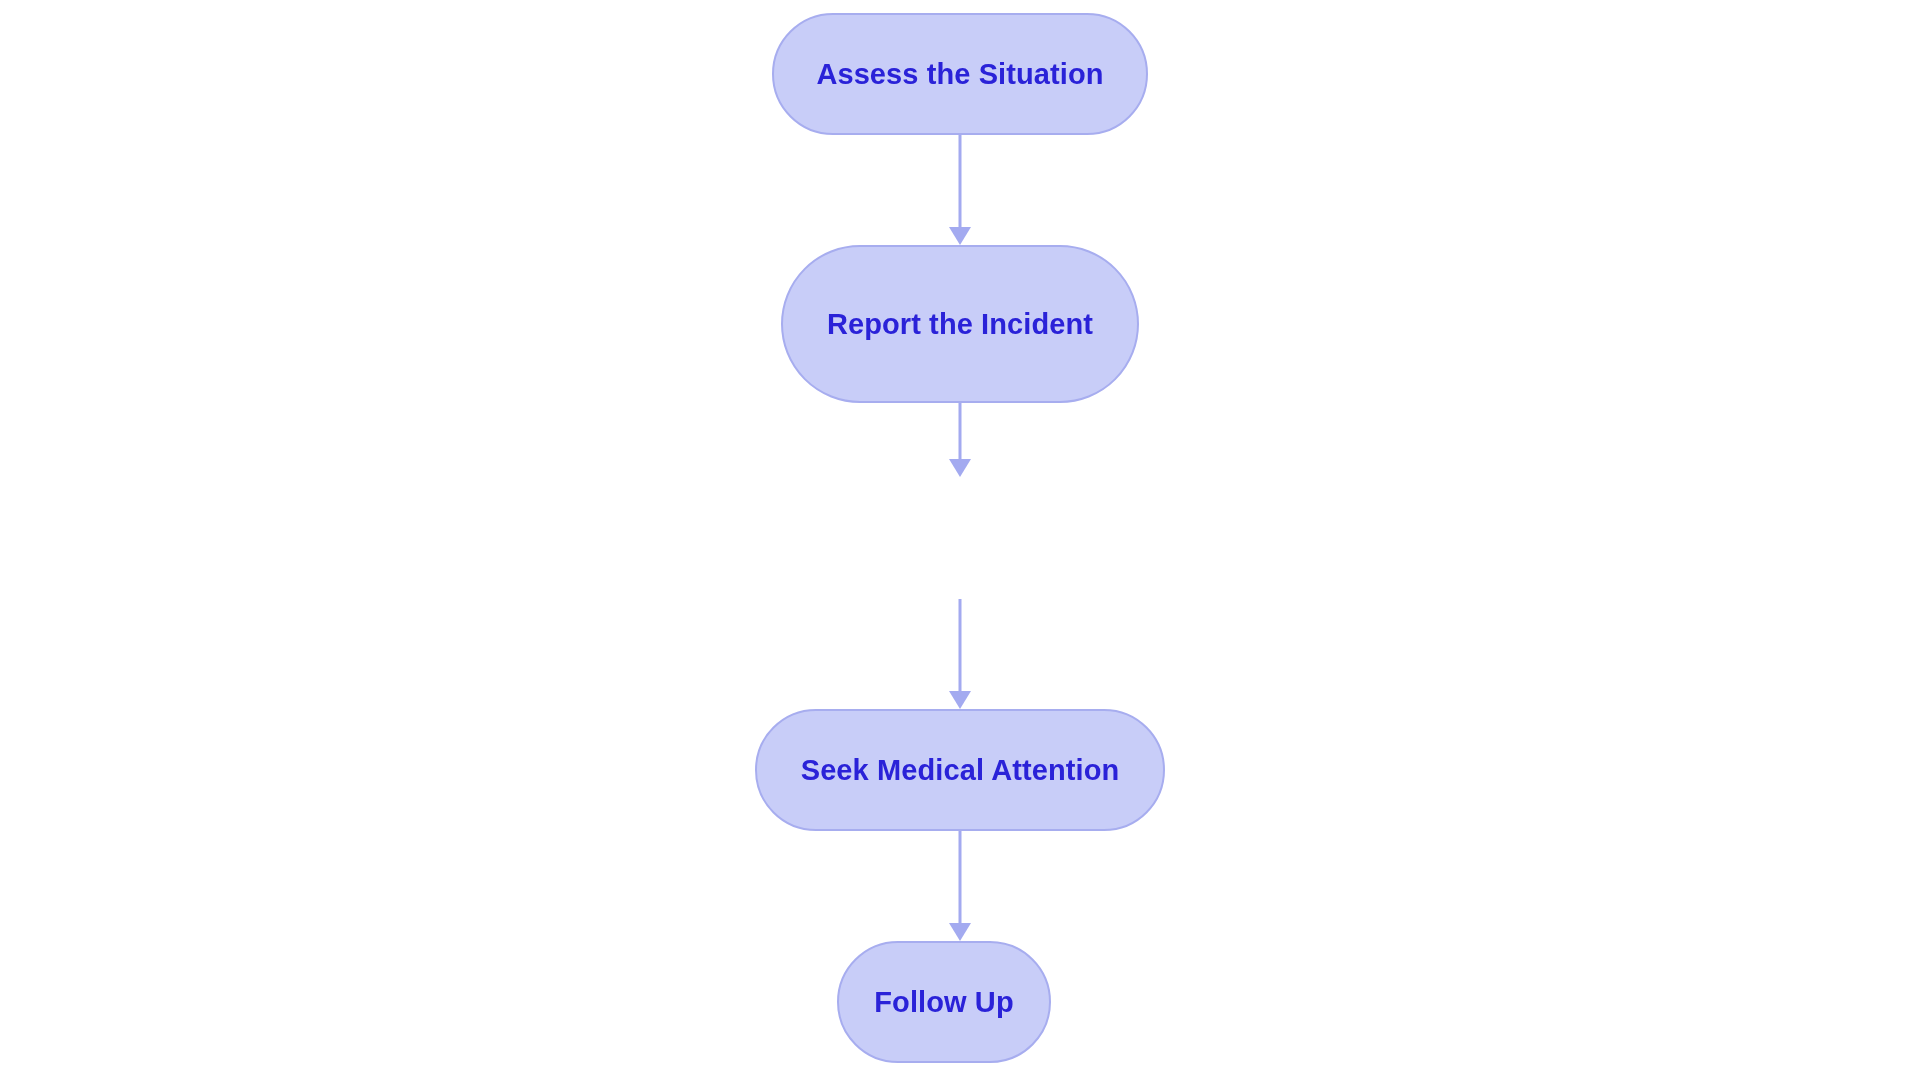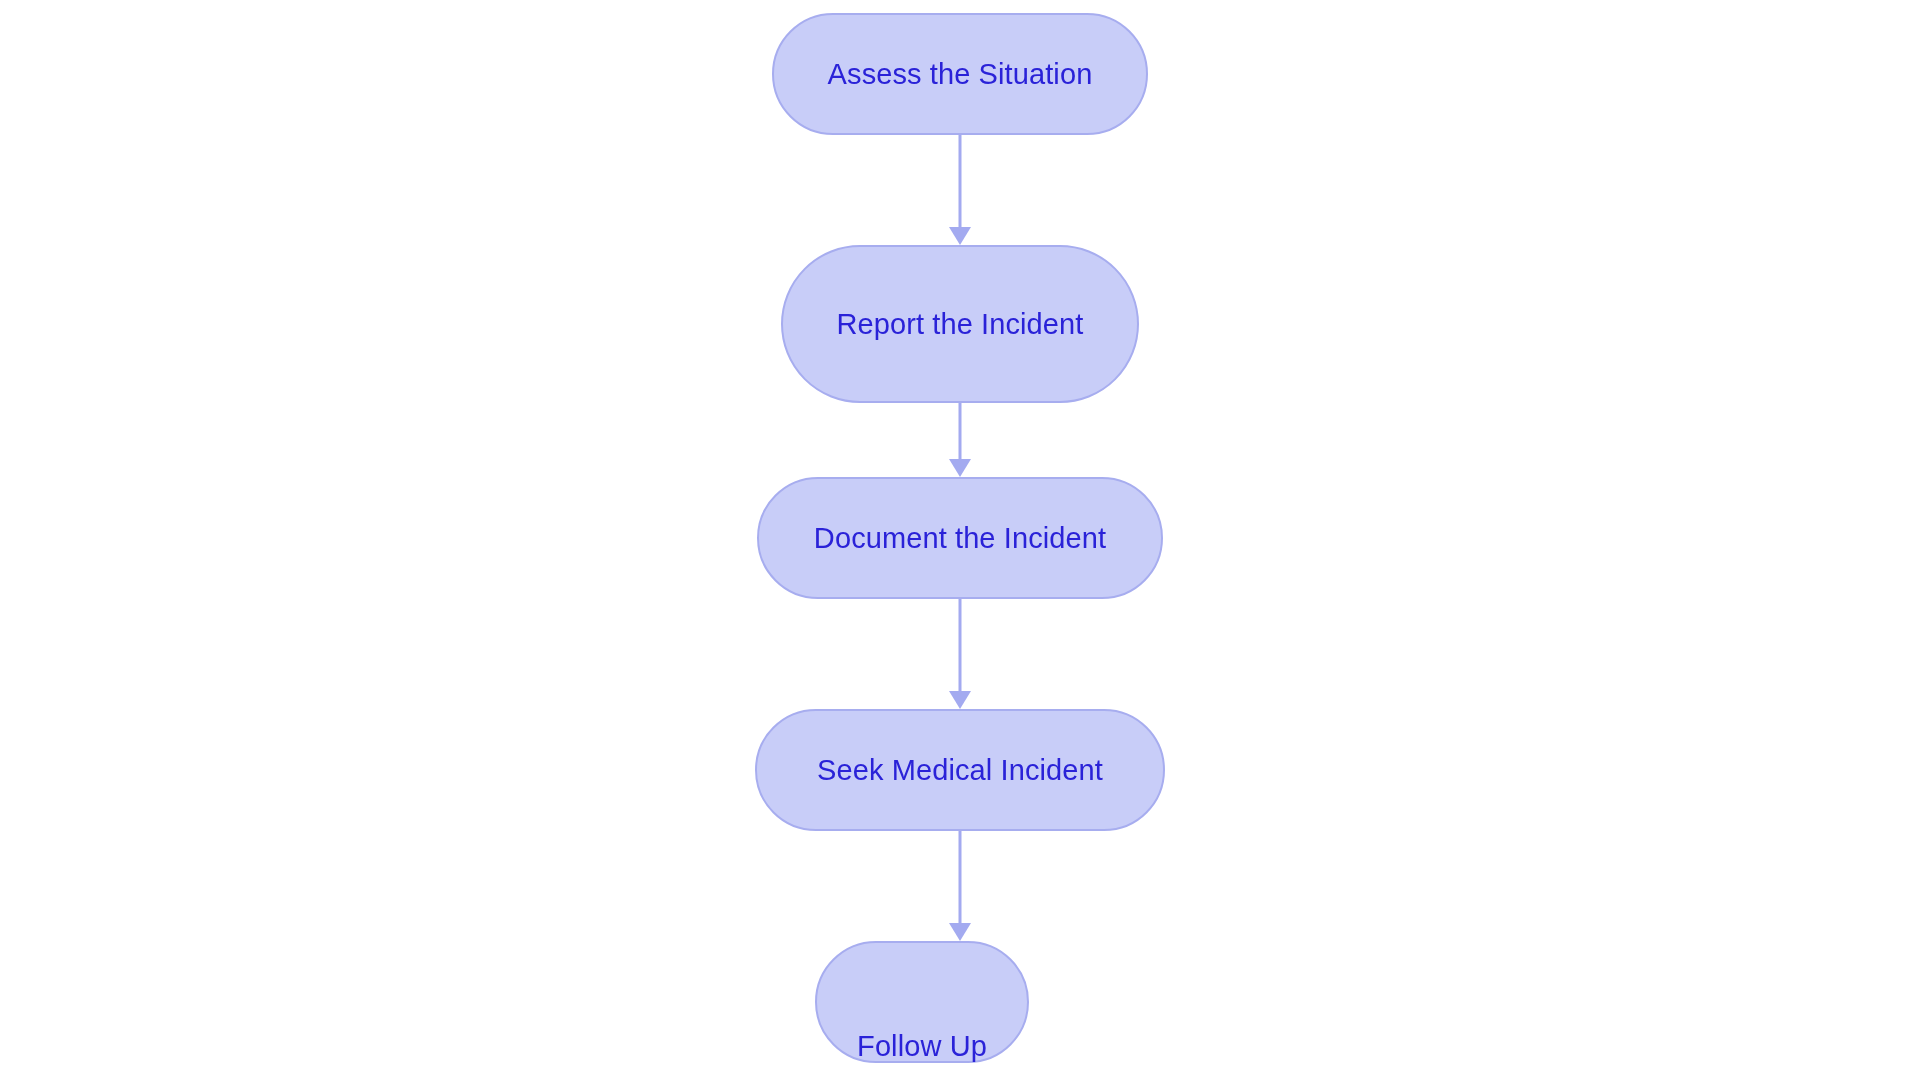--- a/index.html
+++ b/index.html
@@ -35,20 +35,21 @@
   }
 
   .flow-node-label {
     font-family: "Liberation Sans", sans-serif;
     font-size: 29px;
     line-height: 1;
     color: #2a22d8;
     white-space: nowrap;
     letter-spacing: 0.1px;
     user-select: none;
+    font-weight: bold;
   }
 
   .flow-connector {
     position: absolute;
     transform: translateX(-50%);
     pointer-events: none;
   }
 
   .connector-line {
     position: absolute;
@@ -96,25 +97,22 @@
   </div>
 
   <div class="flow-node" style="left:960px; top:13px; width:376px; height:122px;">
     <span class="flow-node-label">Assess the Situation</span>
   </div>
 
   <div class="flow-node" style="left:960px; top:245px; width:358px; height:158px;">
     <span class="flow-node-label">Report the Incident</span>
   </div>
 
-  <div class="flow-node" style="left:960px; top:477px; width:406px; height:122px;">
-    <span class="flow-node-label">Document the Incident</span>
+
+  <div class="flow-node" style="left:960px; top:709px; width:410px; height:122px;">
+    <span class="flow-node-label">Seek Medical Attention</span>
   </div>
 
-  <div class="flow-node" style="left:960px; top:709px; width:410px; height:122px;">
-    <span class="flow-node-label">Seek Medical Incident</span>
-  </div>
-
-  <div class="flow-node" style="left:922px; top:941px; width:214px; height:122px;align-items:flex-end;">
+  <div class="flow-node" style="left:944px; top:941px; width:214px; height:122px;">
     <span class="flow-node-label">Follow Up</span>
   </div>
 
 </div>
 
 </body></html>

